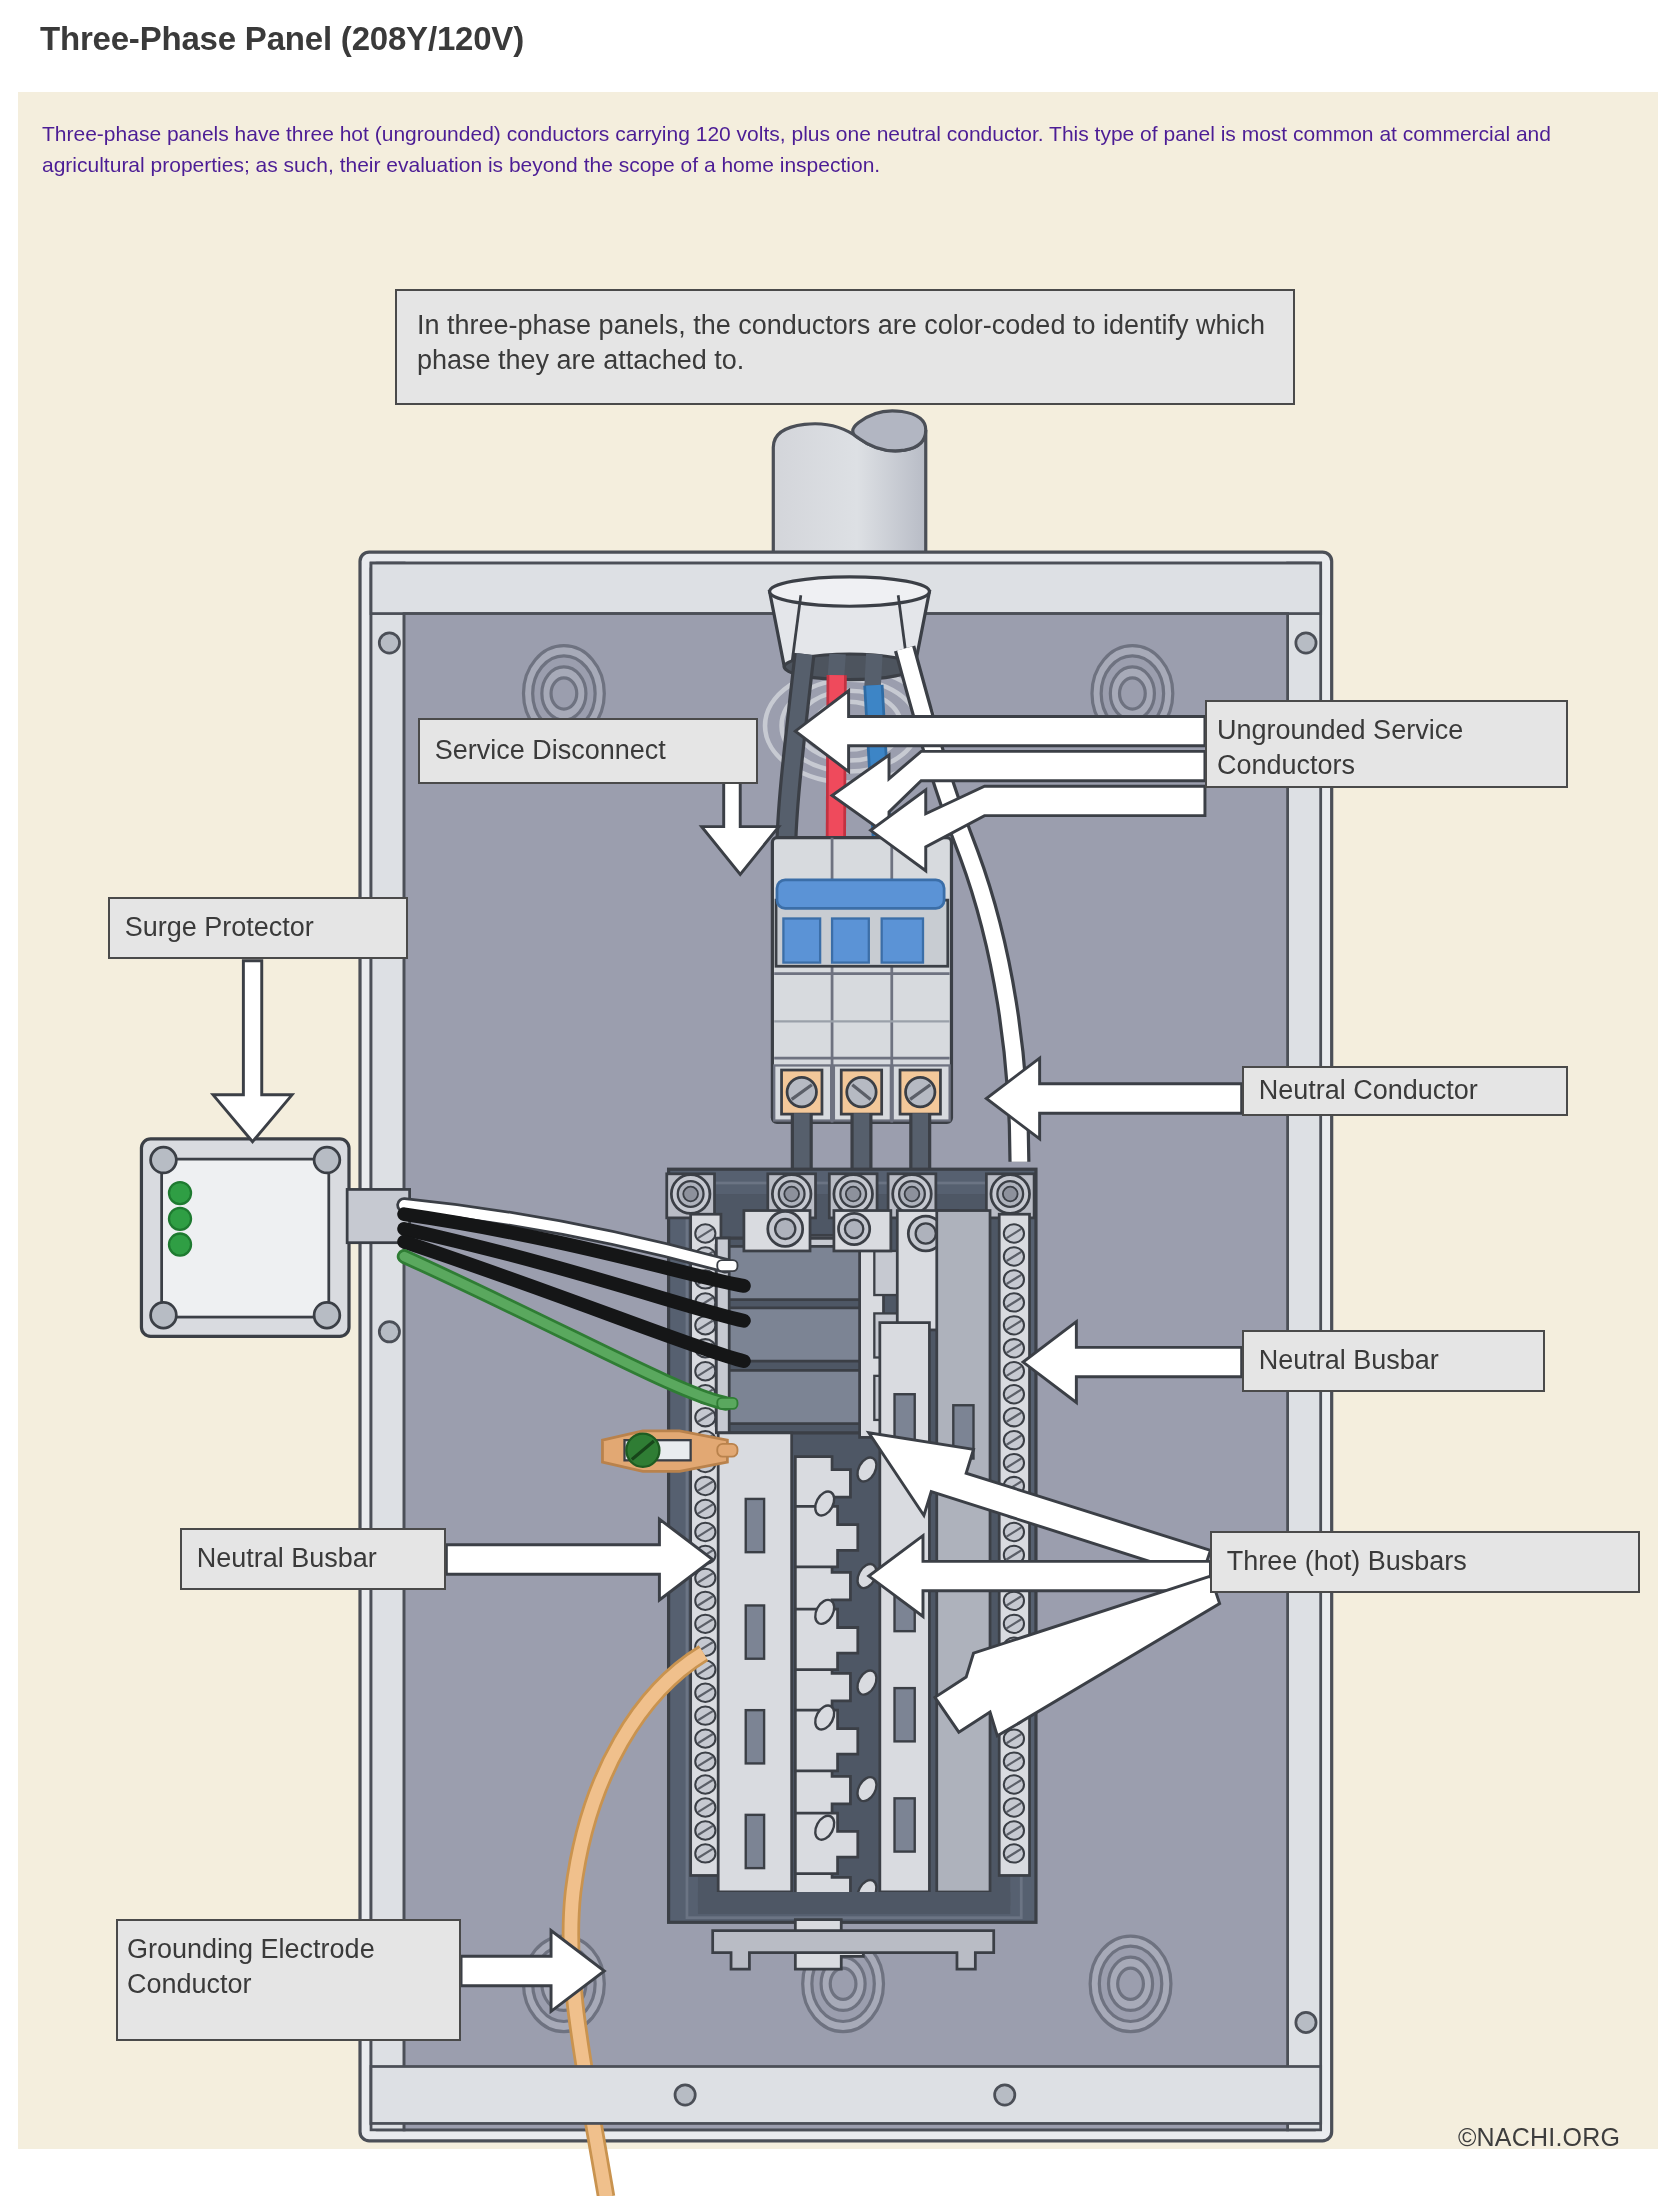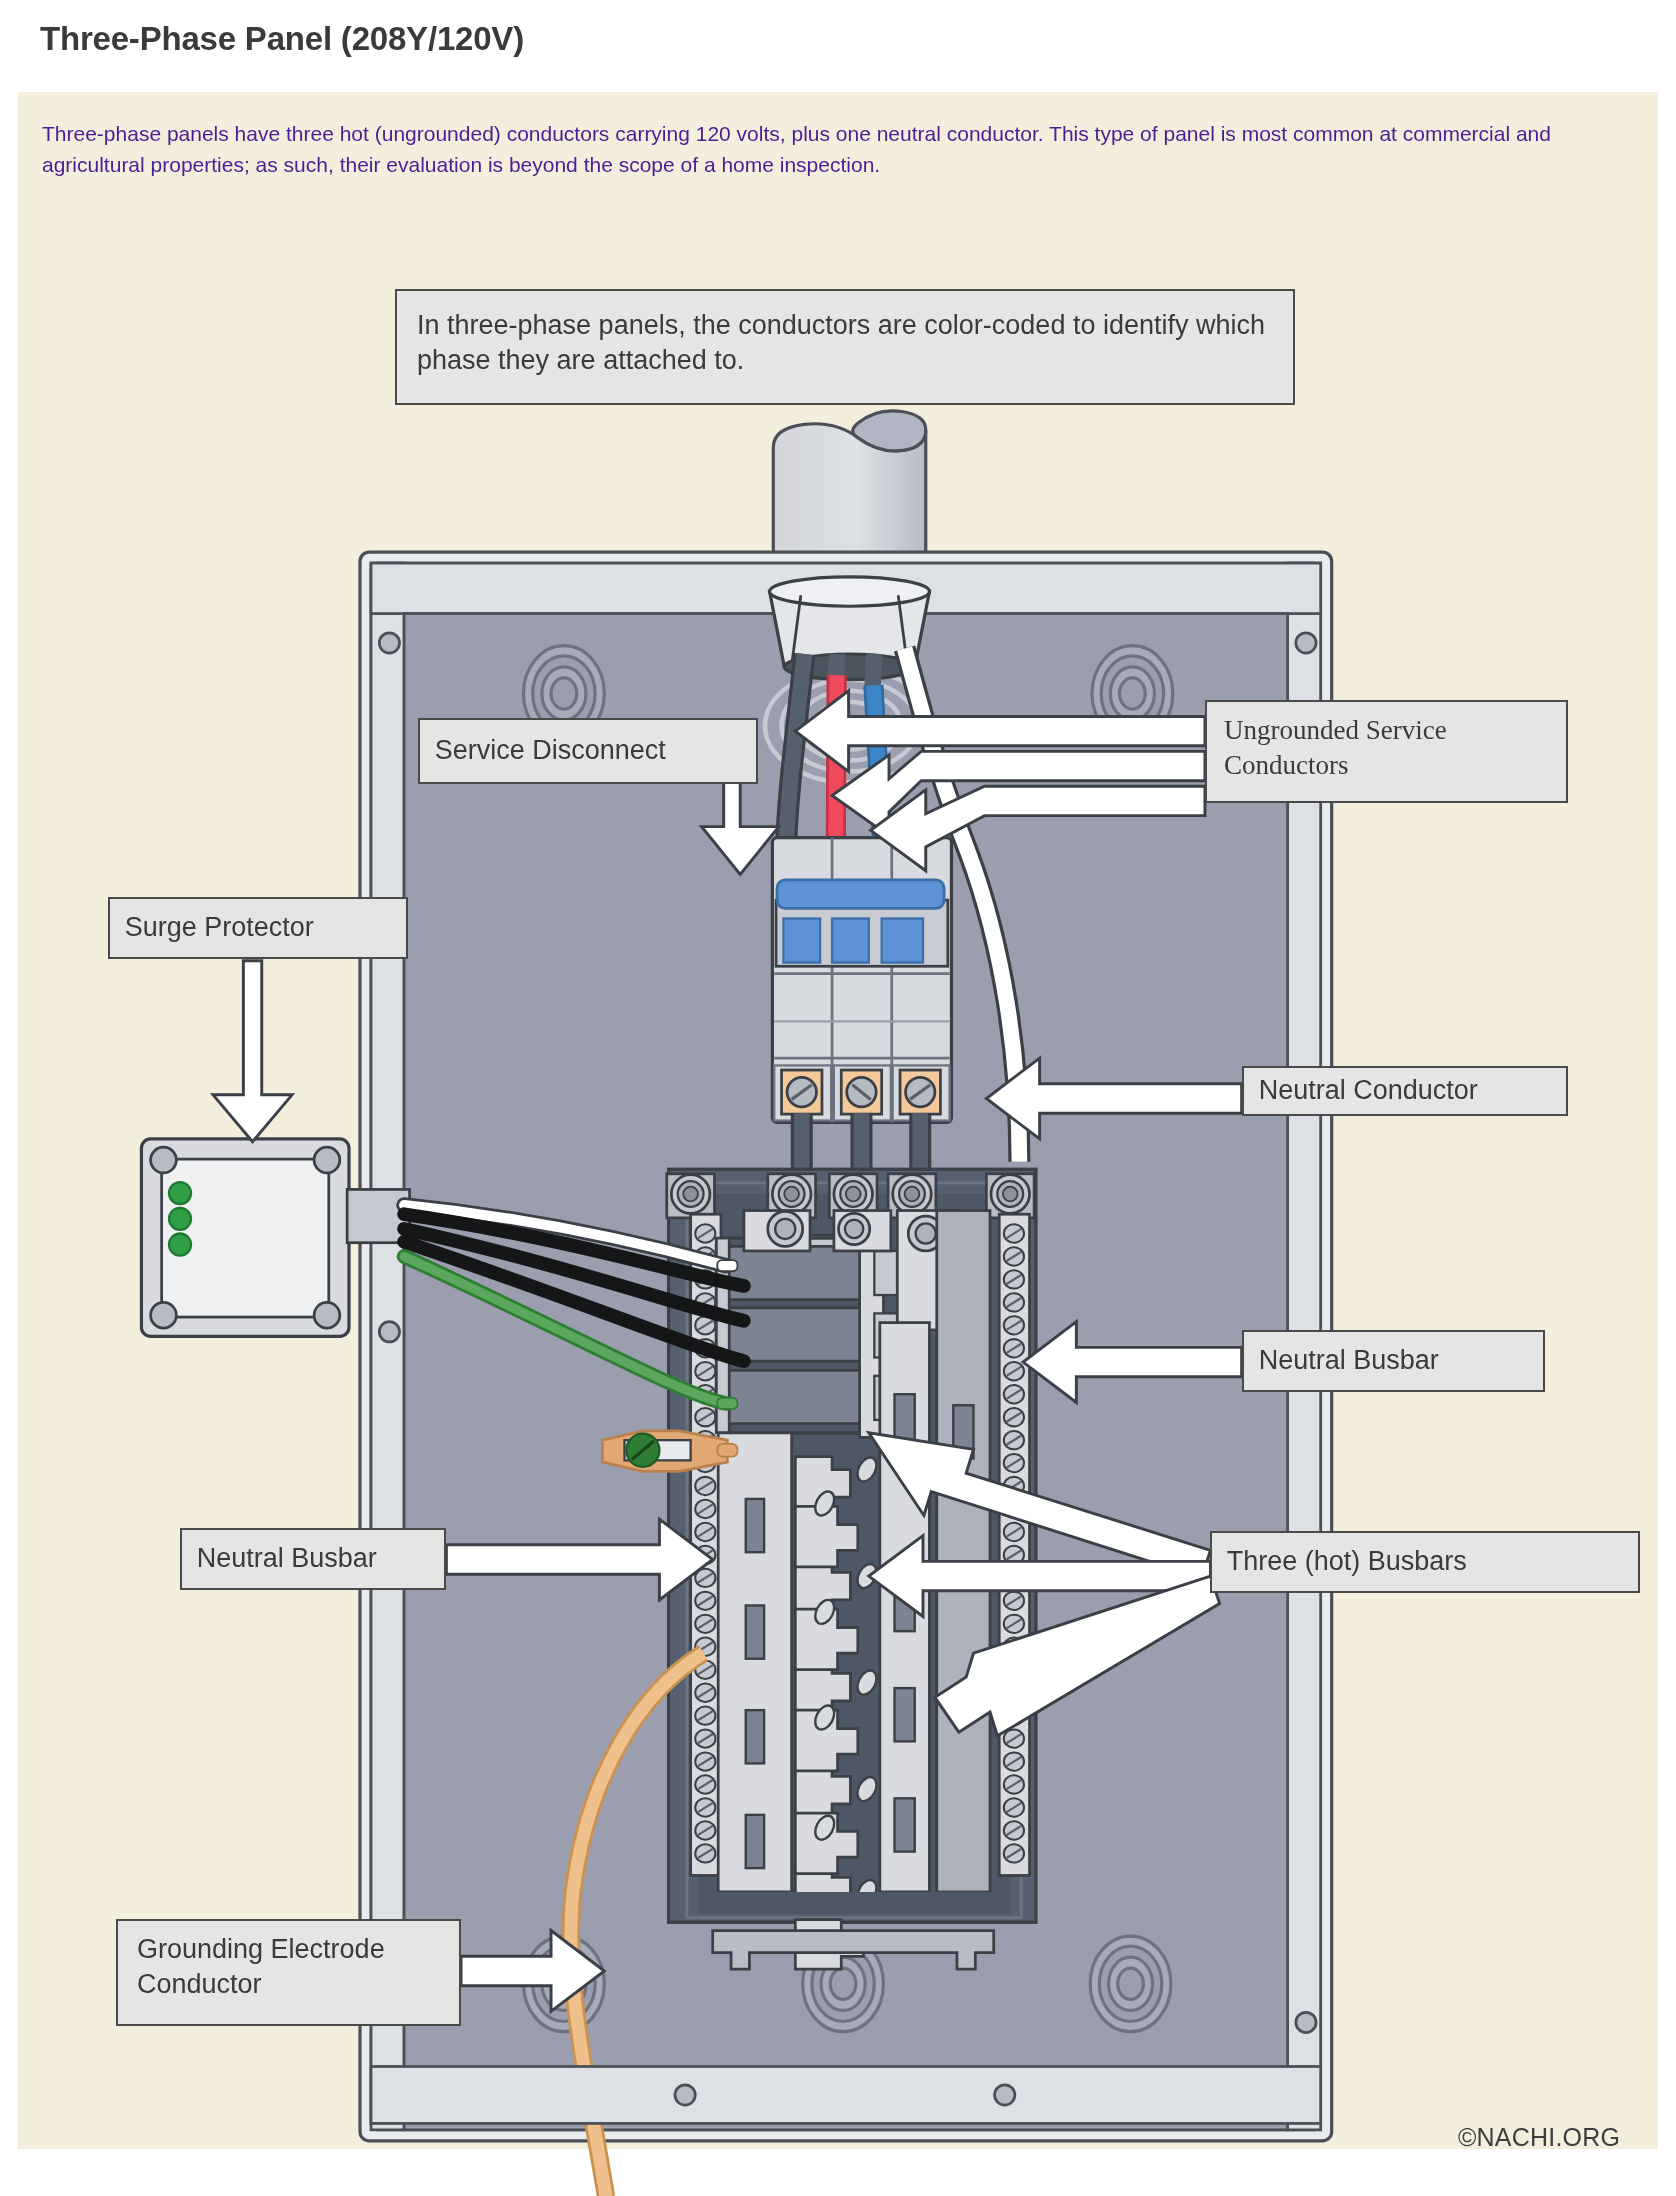--- a/index.html
+++ b/index.html
@@ -33,27 +33,27 @@
     box-sizing:border-box;color:#3a3a3a;
     font-size:27px;line-height:1.3;
     display:flex;align-items:center;
     padding:9.2px 14.7px;z-index:40;
   }
   .lbl.two{line-height:1.28;}
 
   #lbl-callout{left:395px;top:289px;width:900px;height:116px;
     display:block;padding:16.5px 20px;z-index:45;}
   #lbl-service-disconnect{left:418px;top:718px;width:340px;height:66px;}
-  #lbl-ungrounded{left:1205px;top:700px;width:363px;height:103px;display:block;padding:11px 17px;font-family:Liberation Serif, serif;}
+  #lbl-ungrounded{left:1205px;top:700px;width:363px;height:88px;display:block;padding:11px 10px;}
   #lbl-surge{left:108px;top:897px;width:300px;height:62px;}
   #lbl-neutral-cond{left:1242px;top:1066px;width:326px;height:50px;}
   #lbl-neutral-busbar-r{left:1242px;top:1330px;width:303px;height:62px;}
   #lbl-neutral-busbar-l{left:180px;top:1528px;width:266px;height:62px;}
   #lbl-hot-busbars{left:1210px;top:1531px;width:430px;height:62px;}
-  #lbl-gec{left:116px;top:1919px;width:345px;height:107px;display:block;padding:11px 19px;}
+  #lbl-gec{left:116px;top:1919px;width:345px;height:122px;display:block;padding:11px 9px;}
 
   .watermark{
     position:absolute;left:1458px;top:2123px;
     font-size:25px;color:#3d3d3d;letter-spacing:0.2px;text-align:right;
   }
 
   svg#diagram{position:absolute;left:0;top:0;width:1677px;height:2197px;
     z-index:10;pointer-events:none;}
   svg#arrows{position:absolute;left:0;top:0;width:1677px;height:2197px;
     z-index:35;pointer-events:none;}

